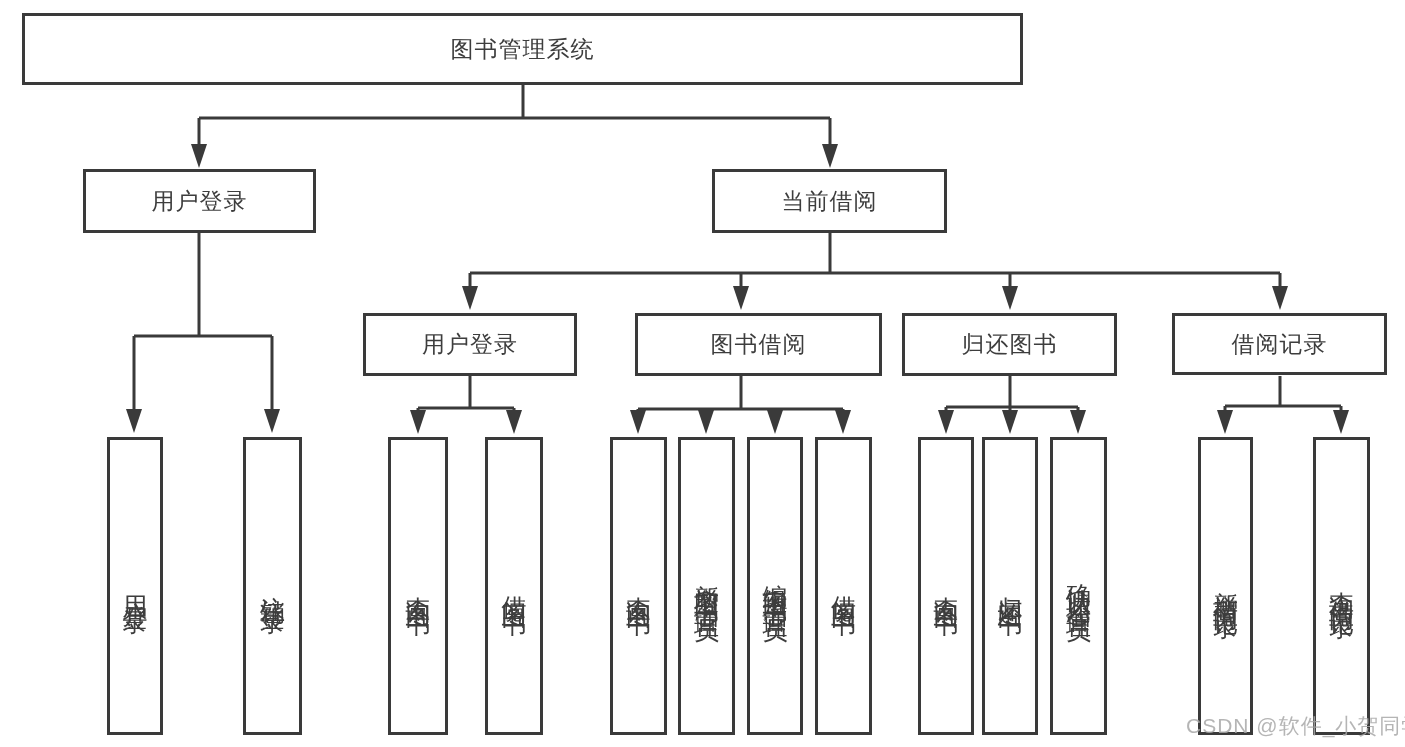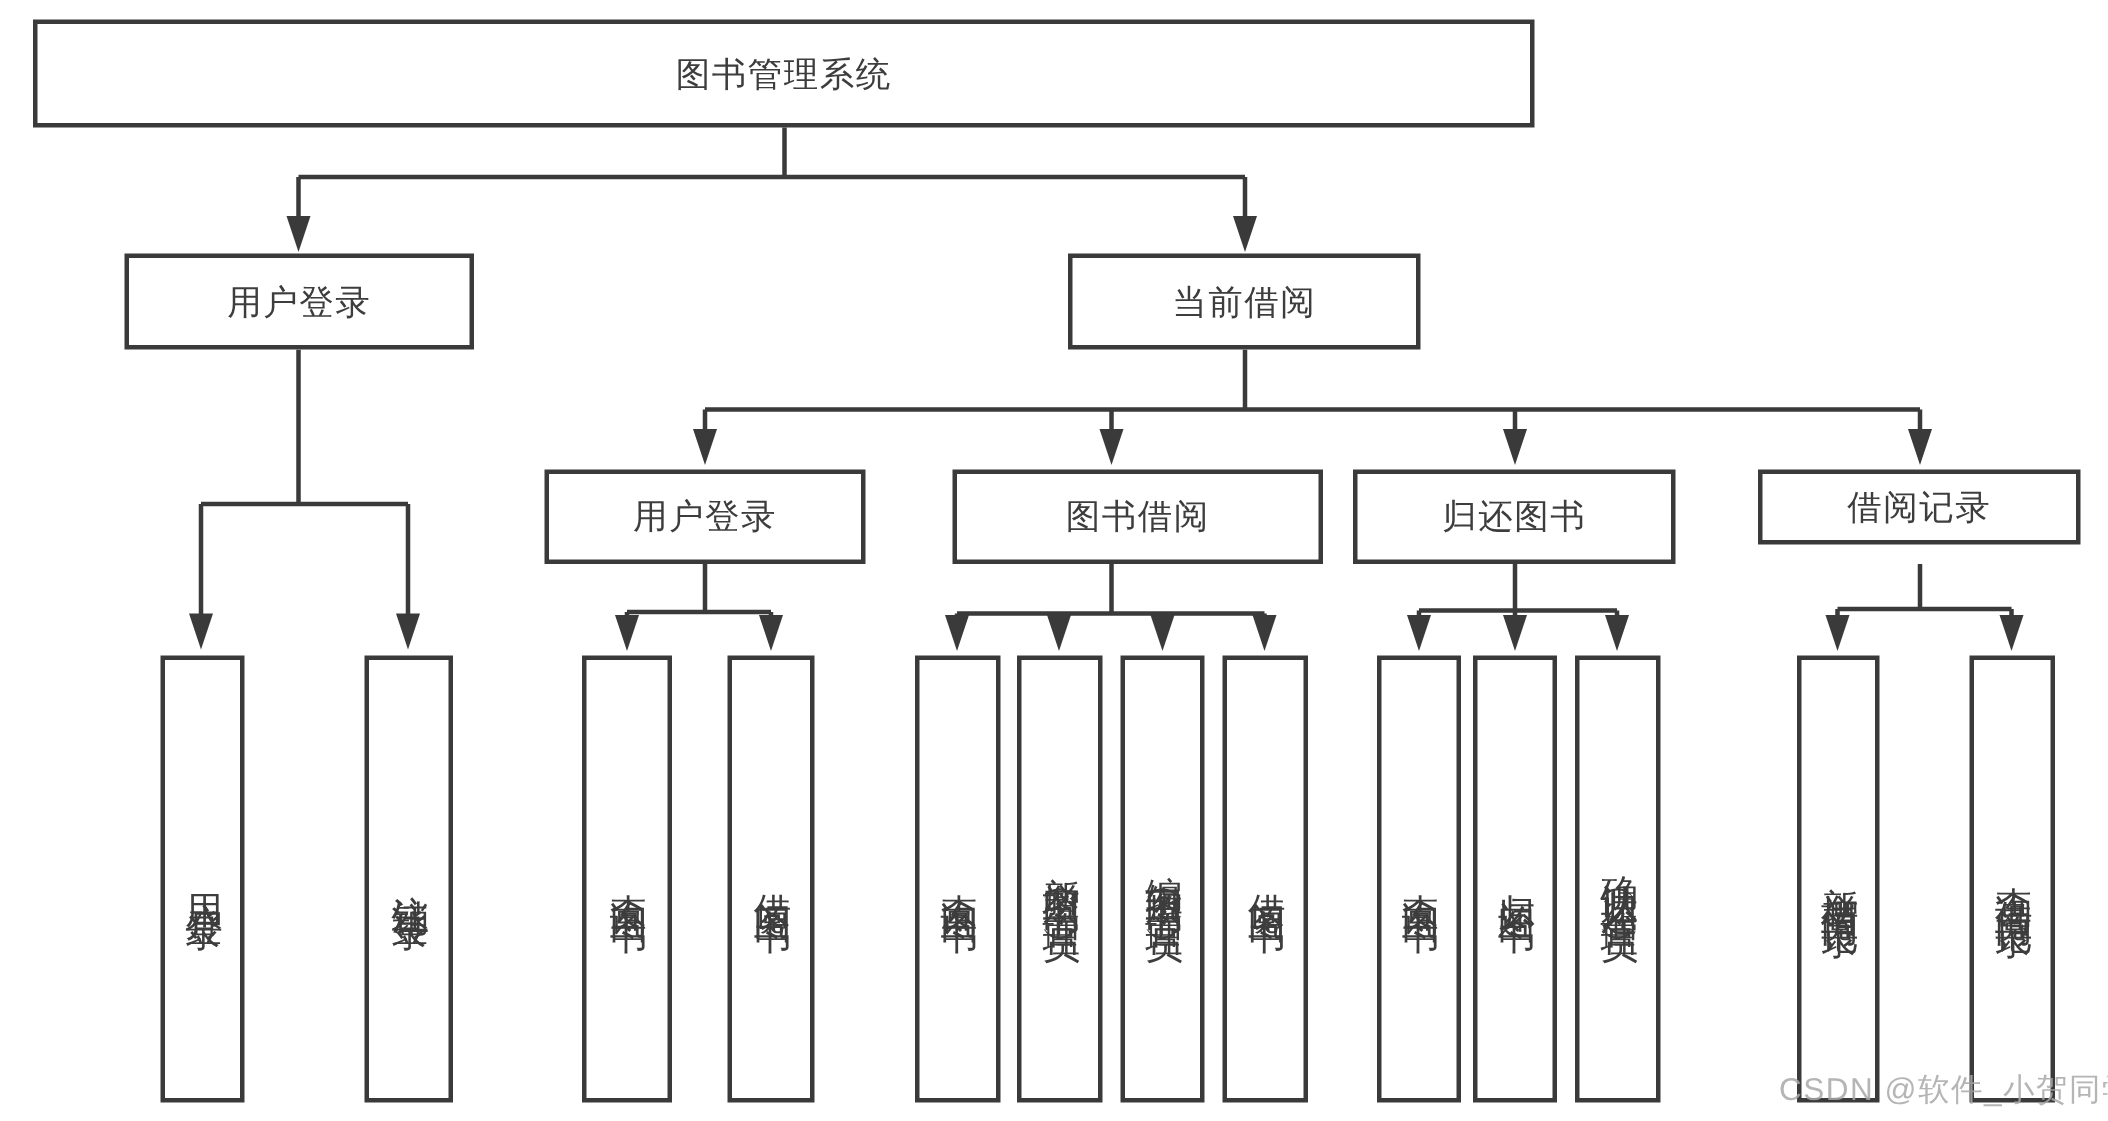--- a/index.html
+++ b/index.html
@@ -107,21 +107,21 @@
   </svg>
 
   <div class="box" style="left:22px;top:13px;width:1001px;height:72px;">图书管理系统</div>
 
   <div class="box" style="left:83px;top:169px;width:233px;height:64px;">用户登录</div>
   <div class="box" style="left:712px;top:169px;width:235px;height:64px;">当前借阅</div>
 
   <div class="box" style="left:363px;top:313px;width:214px;height:63px;">用户登录</div>
   <div class="box" style="left:635px;top:313px;width:247px;height:63px;">图书借阅</div>
   <div class="box" style="left:902px;top:313px;width:215px;height:63px;">归还图书</div>
-  <div class="box" style="left:1172px;top:313px;width:215px;height:50px;">借阅记录</div>
+  <div class="box" style="left:1172px;top:313px;width:215px;height:62px;">借阅记录</div>
 
   <div class="box vbox" style="left:107px;top:437px;width:56px;height:298px;">用户登录</div>
   <div class="box vbox" style="left:243px;top:437px;width:59px;height:298px;">注销登录</div>
 
   <div class="box vbox" style="left:388px;top:437px;width:60px;height:298px;">查询图书</div>
   <div class="box vbox" style="left:485px;top:437px;width:58px;height:298px;">借阅图书</div>
 
   <div class="box vbox" style="left:610px;top:437px;width:57px;height:298px;">查询图书</div>
   <div class="box vbox" style="left:678px;top:437px;width:57px;height:298px;">新增图书（管理员）</div>
   <div class="box vbox" style="left:747px;top:437px;width:56px;height:298px;">编辑图书（管理员）</div>

